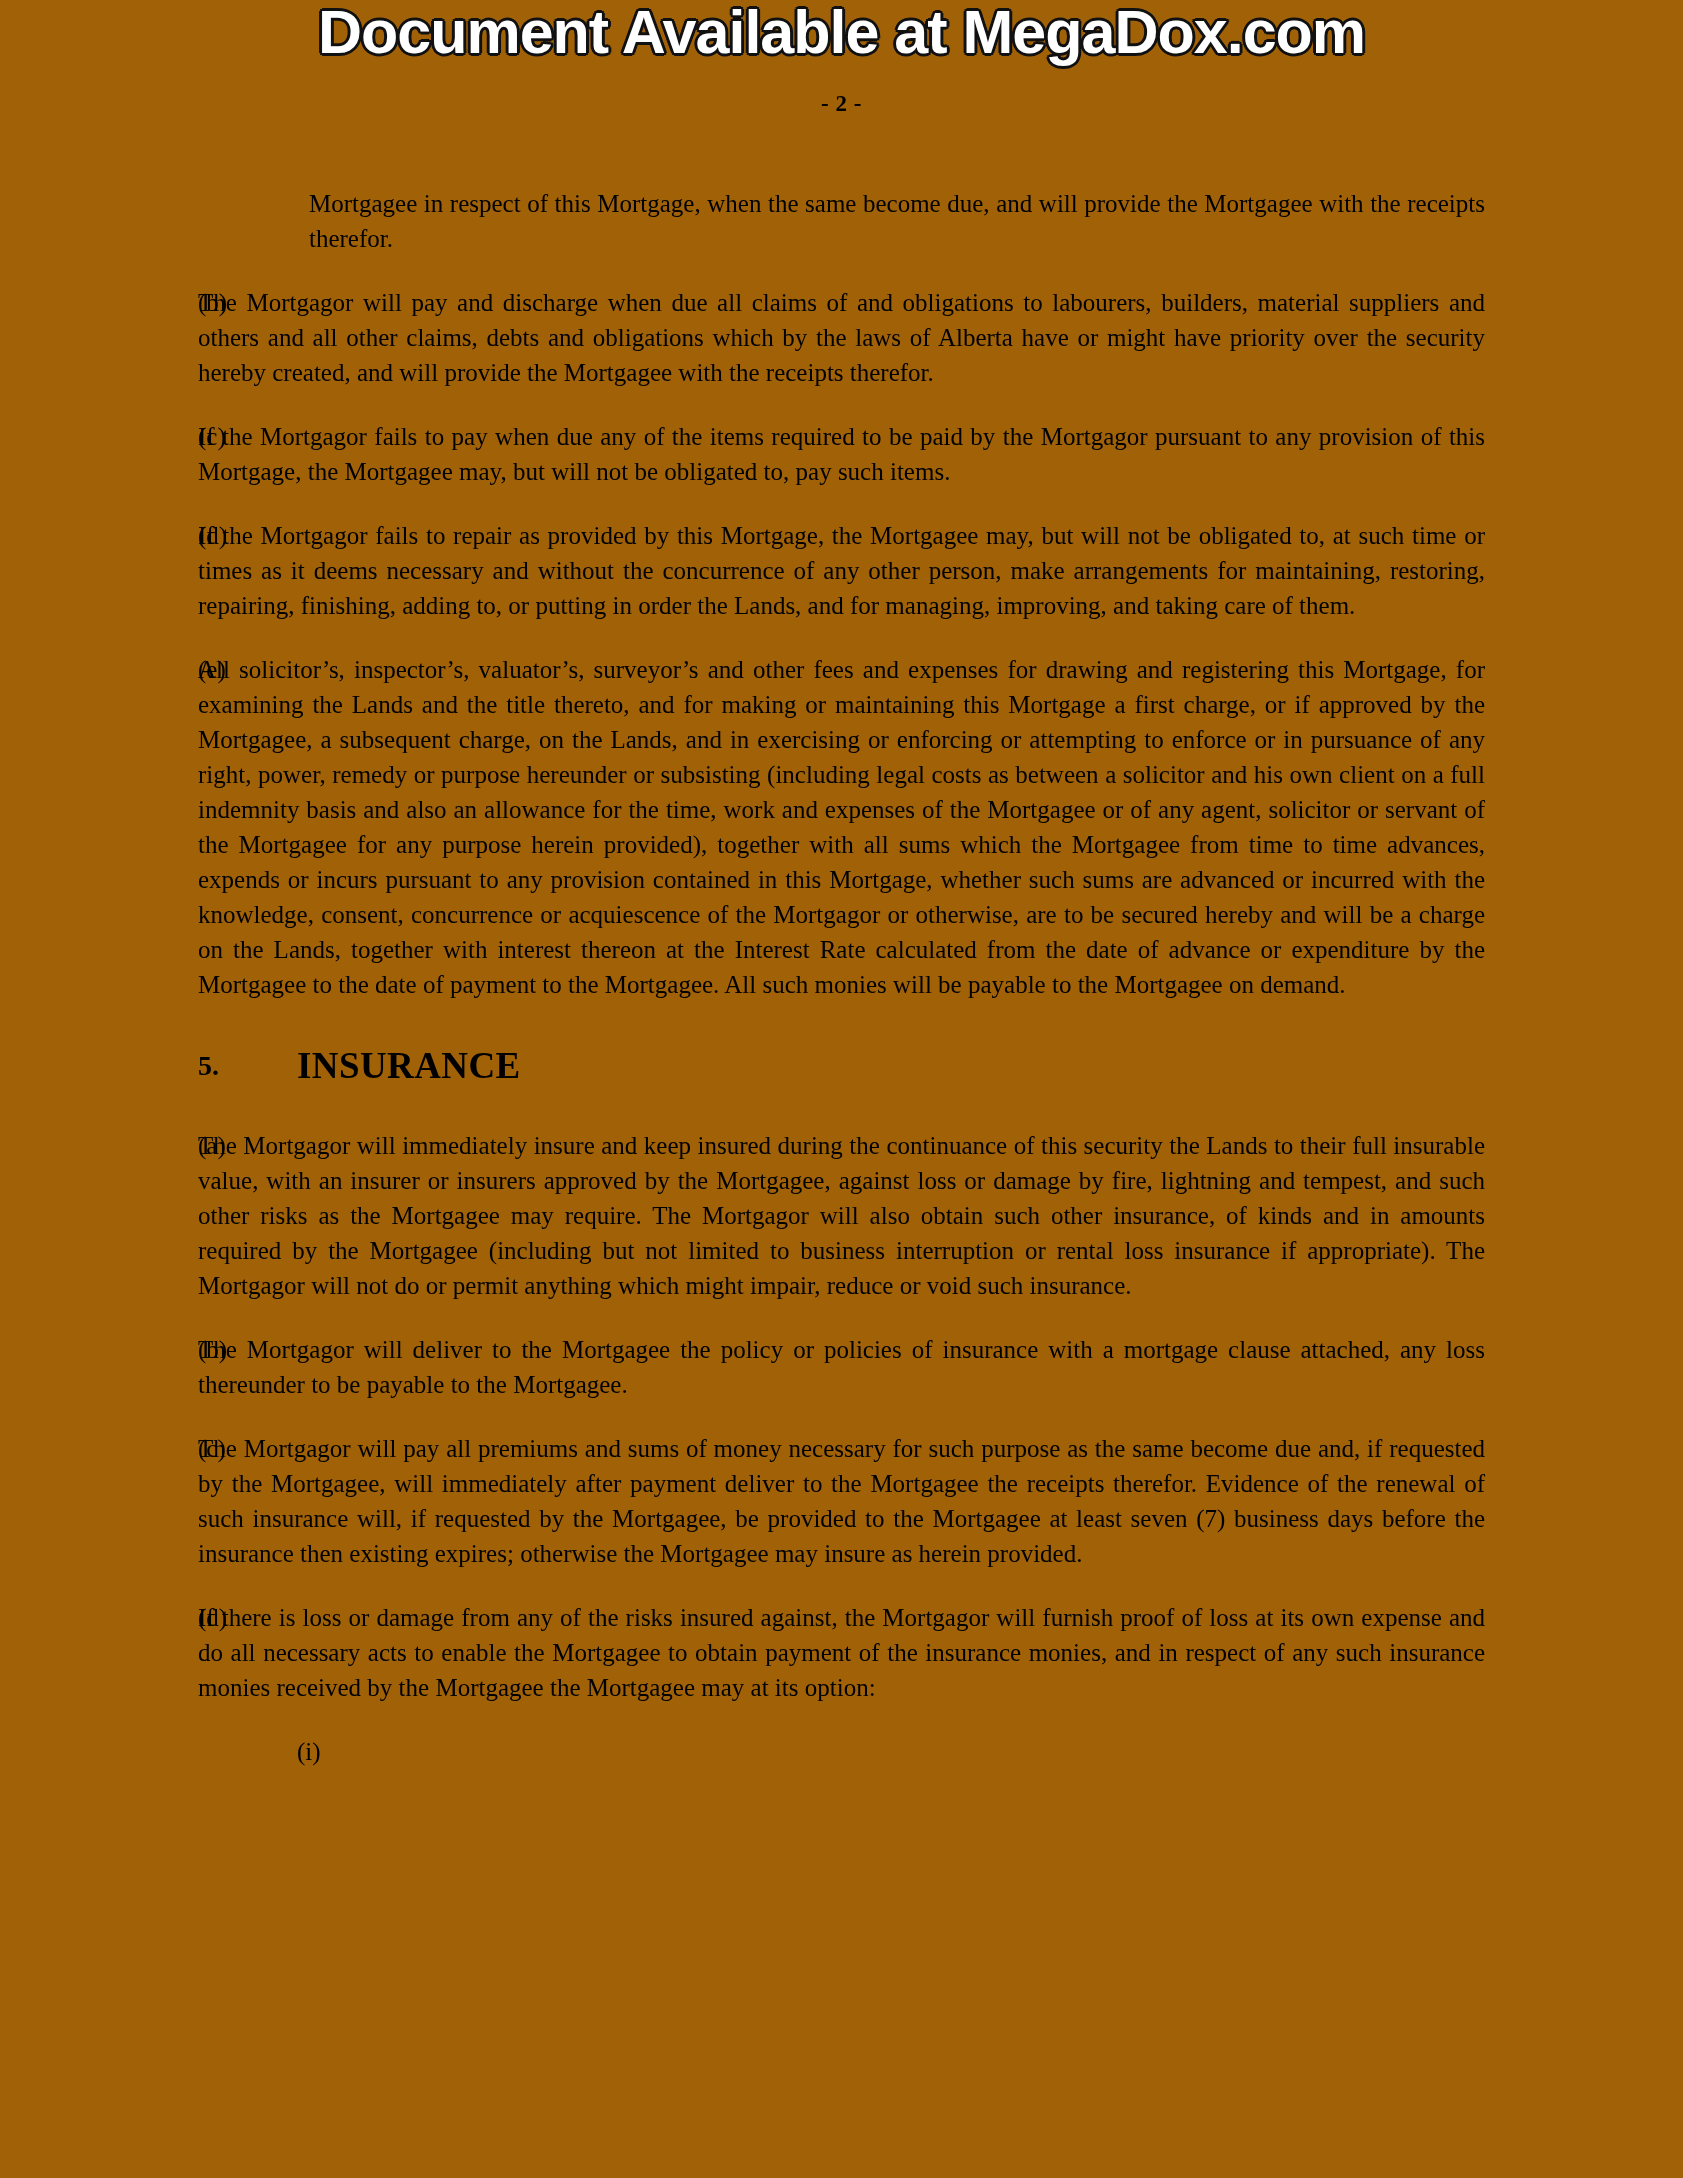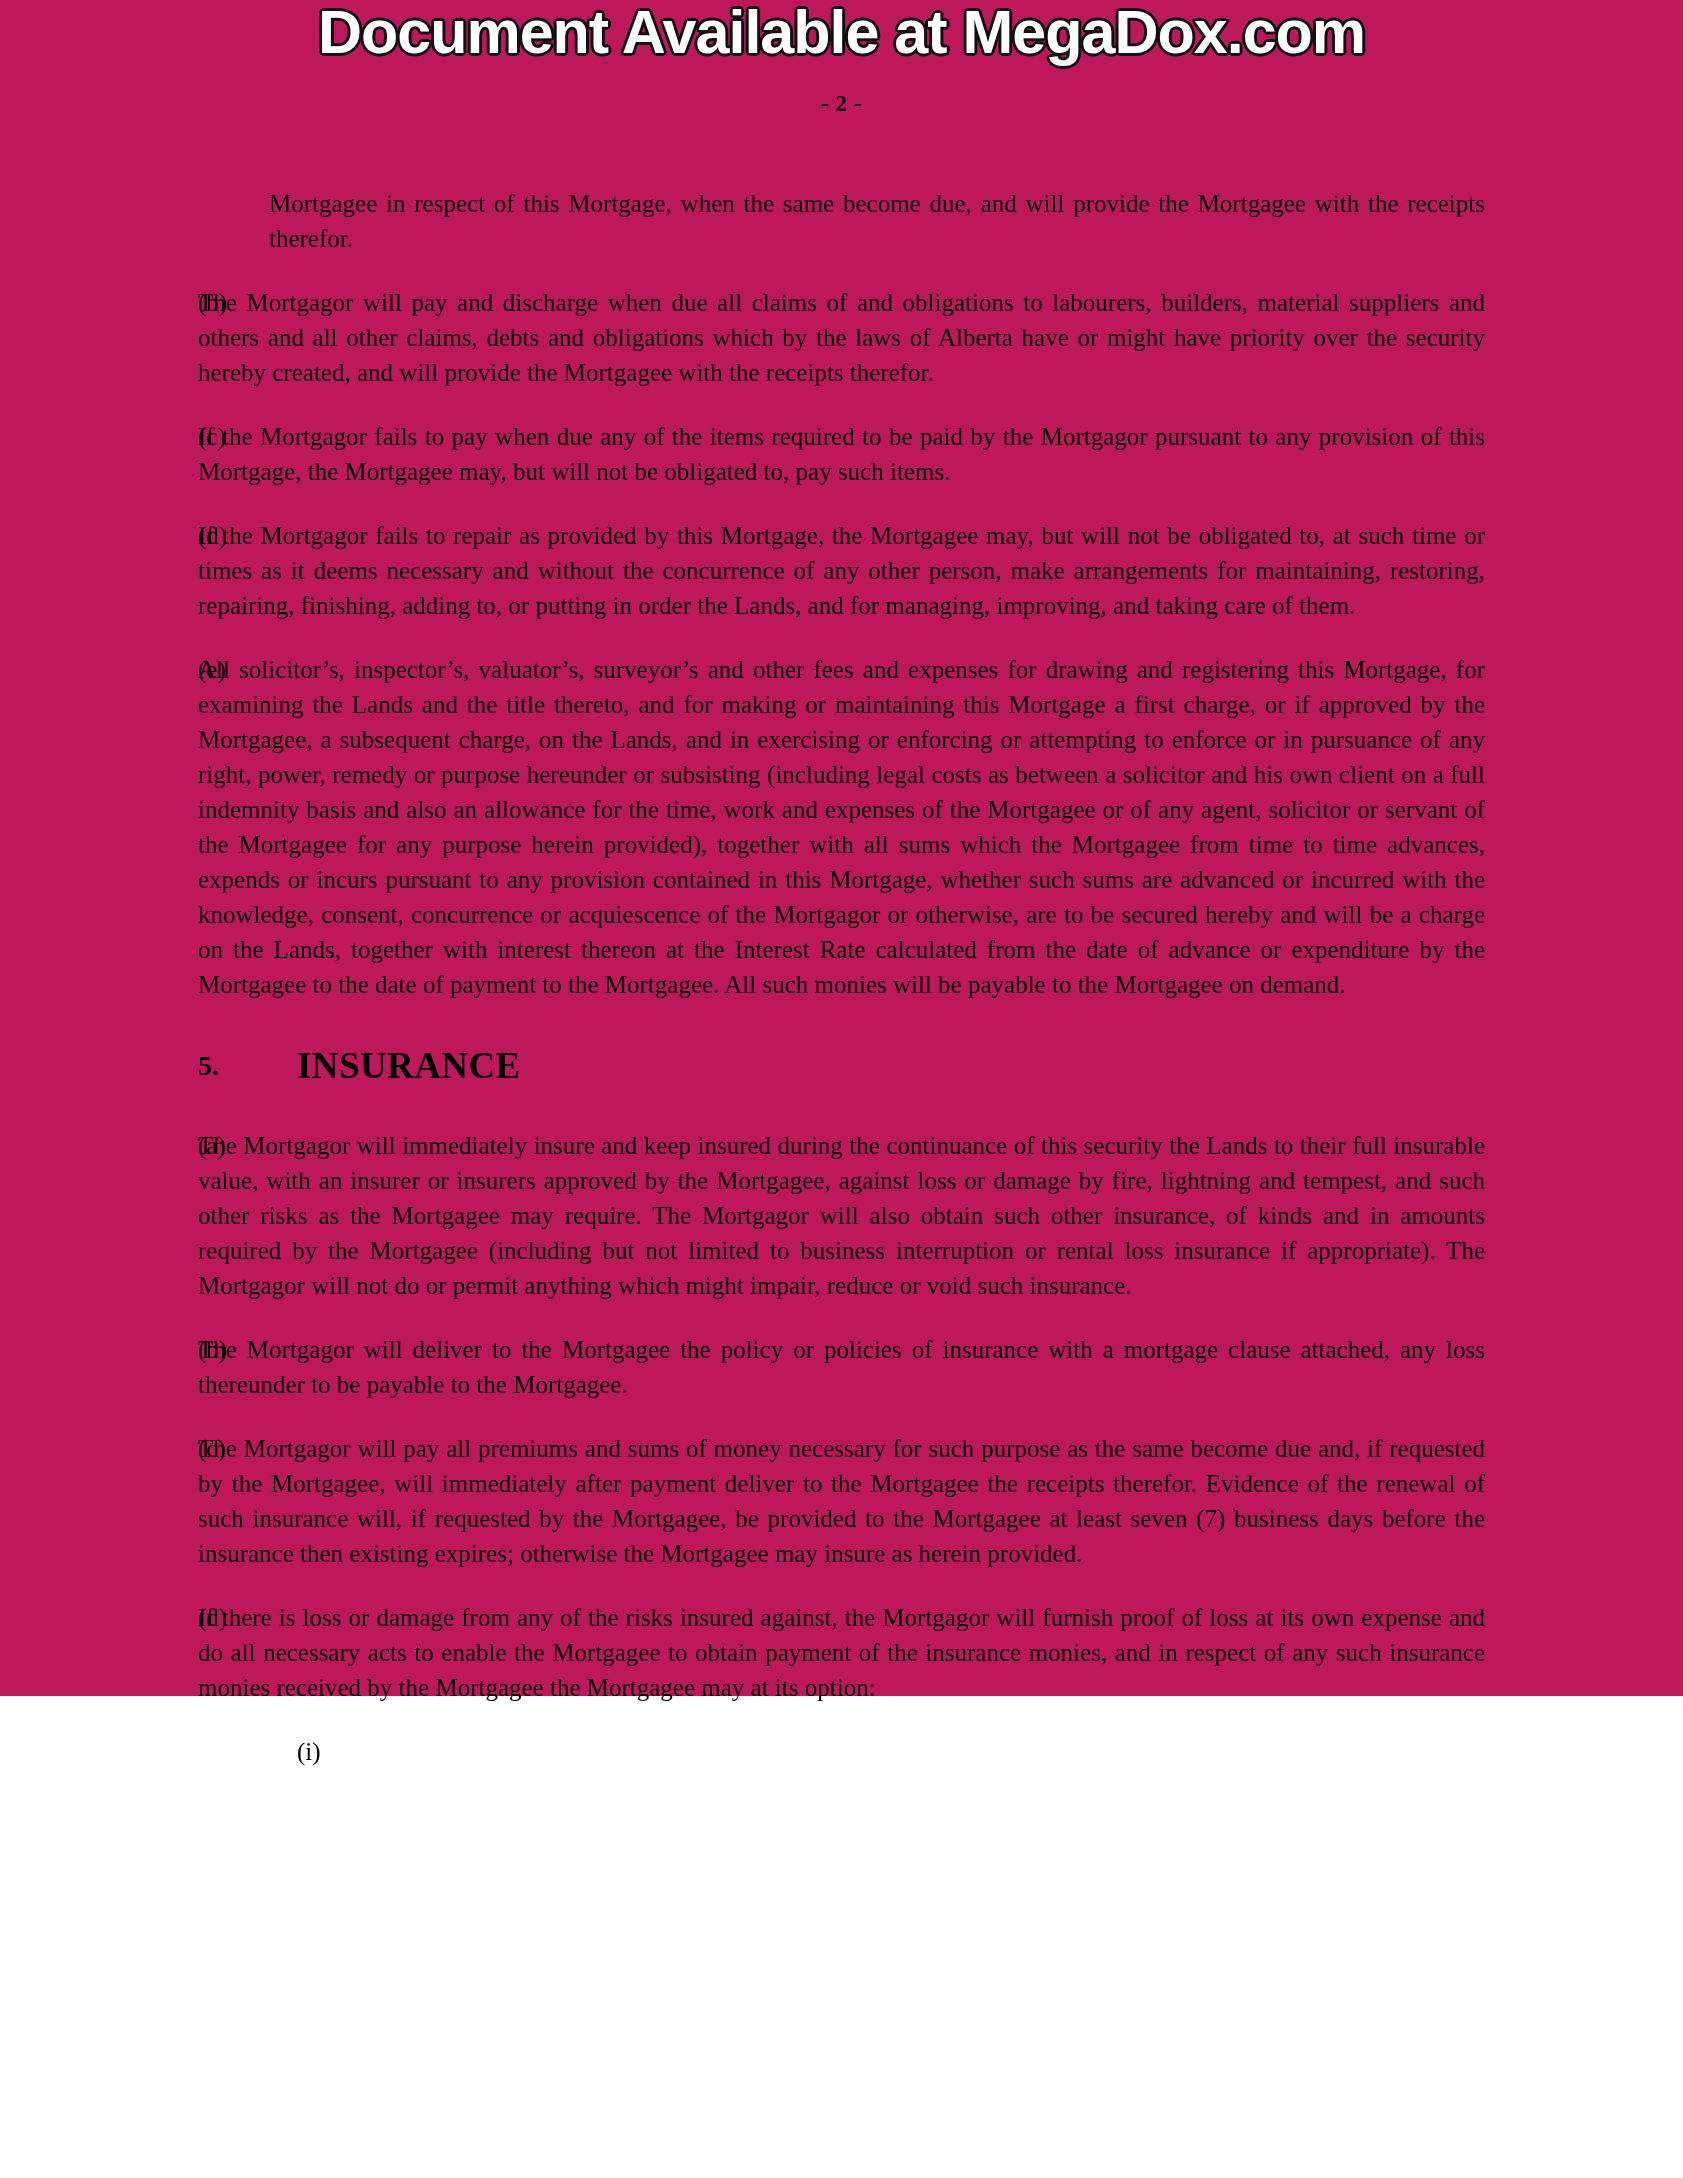--- a/index.html
+++ b/index.html
@@ -10,22 +10,22 @@
   body {
     width: 1683px;
     height: 2178px;
     font-family: "Liberation Serif", "DejaVu Serif", serif;
     color: #000000;
     overflow: hidden;
   }
   .page {
     position: relative;
     width: 1683px;
-    height: 1696px;
-    background: #be185d;
+    height: 2178px;
+    background: #a16207;
     box-sizing: border-box;
   }
 
   
   .watermark {
     position: absolute;
     top: 2px;
     left: 0;
     width: 1683px;
     text-align: center;
@@ -83,21 +83,21 @@
     line-height: 35px;
     text-align: left;
   }
   .ptext {
     font-size: 25px;
     line-height: 35px;
     text-align: justify;
     text-justify: inter-word;
     hyphens: none;
   }
-  .para.no-label .ptext { margin-left: 71px; }
+  .para.no-label .ptext { margin-left: 111px; }
 
   
   .para.sub .label {
     left: 99px;
     width: 81px;
   }
   .para.sub .ptext {
     margin-left: 180px;
   }
 

